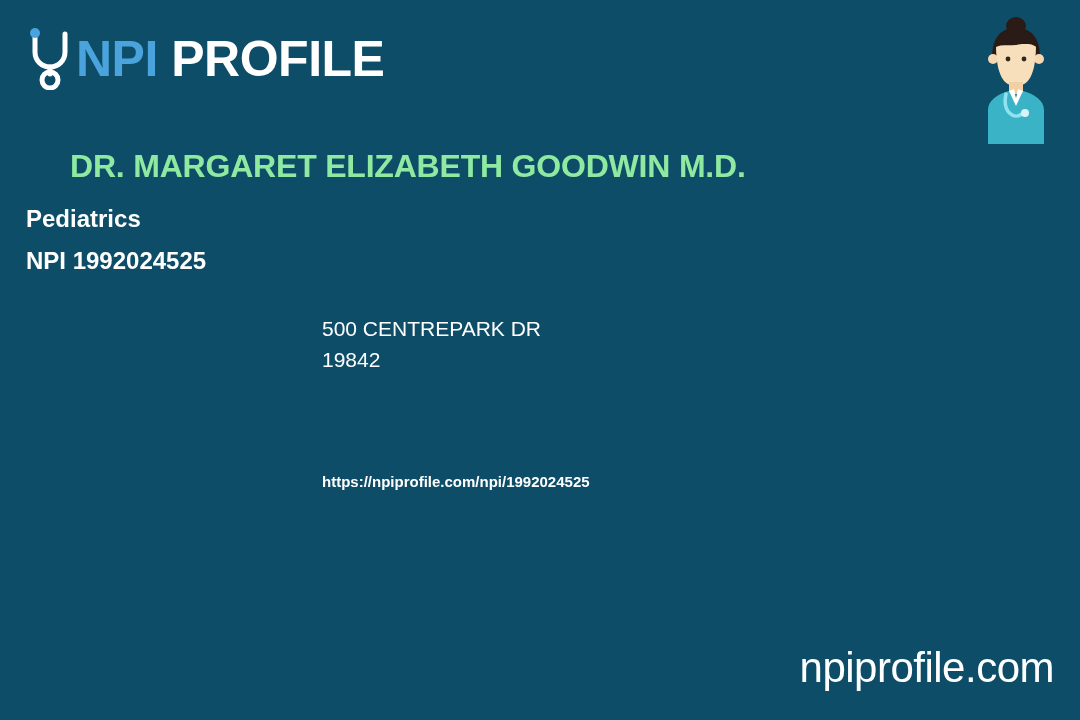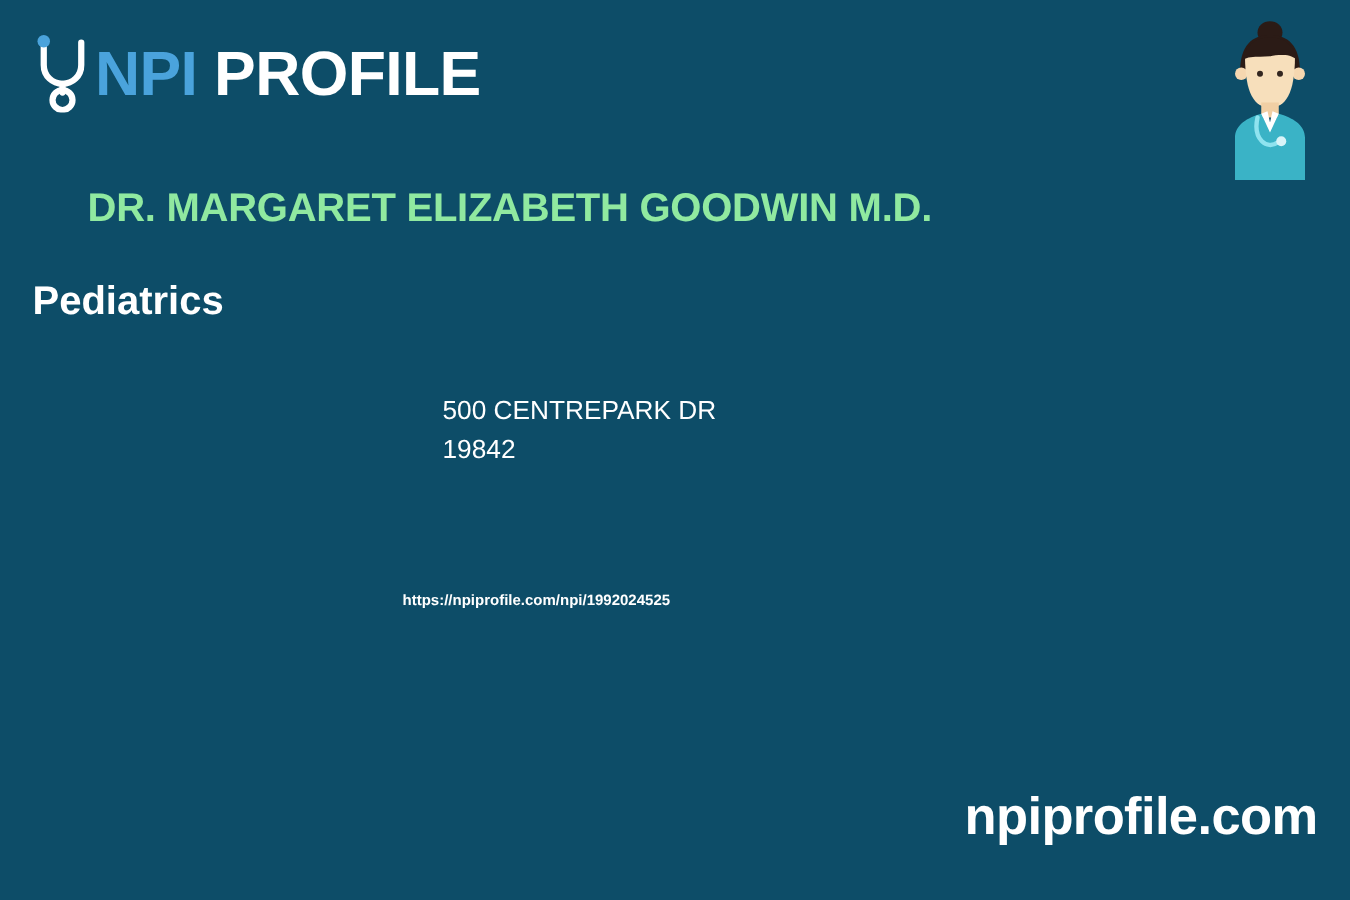--- a/index.html
+++ b/index.html
@@ -62,23 +62,23 @@
     color: #90e9a0;
     font-size: 32px;
     font-weight: bold;
     letter-spacing: -0.2px;
     white-space: nowrap;
     margin-left: 44px;
   }
   .provider-taxonomy {
     position: absolute;
     left: 26px;
-    top: 222px;
+    top: 205px;
     color: #ffffff;
-    font-size: 32px;
+    font-size: 24px;
     font-weight: bold;
     text-align: center;
   }
   .provider-npi {
     position: absolute;
     left: 26px;
     top: 247px;
     color: #ffffff;
     font-size: 24px;
     font-weight: bold;
@@ -86,40 +86,40 @@
 
   
   .address-block {
     position: absolute;
     left: 322px;
     top: 313px;
     color: #ffffff;
     font-size: 21px;
     line-height: 31px;
   }
-  .address-line { display: block; white-space: nowrap; margin-left: 32px; }
+  .address-line { display: block; white-space: nowrap; }
 
   .profile-url {
     position: absolute;
     left: 322px;
     top: 473px;
     color: #ffffff;
-    font-size: 12px;
+    font-size: 15px;
     font-weight: bold;
     white-space: nowrap;
   }
 
   
   .footer-site {
     position: absolute;
     right: 26px;
-    bottom: 43px;
+    bottom: 28px;
     color: #ffffff;
     font-size: 42px;
-    font-weight: bold;
+    font-weight: normal;
     letter-spacing: -0.5px;
     white-space: nowrap;
   }
 </style>
 </head>
 <body>
 
 <div class="card">
 
   <div class="brand">
@@ -159,20 +159,21 @@
 
       <path d="M33 77 L40 92 L47 77 L42 75 L40 84 L38 75 Z" fill="#ffffff"></path>
 
       <path d="M30 80 C26 98 38 106 46 100" fill="none" stroke="#8fe3ef" stroke-width="3.5" stroke-linecap="round"></path>
       <circle cx="49" cy="99" r="4" fill="#d9f4f8"></circle>
     </svg>
   </div>
 
   <div class="provider-name">DR. MARGARET ELIZABETH GOODWIN M.D.</div>
   <div class="provider-taxonomy">Pediatrics</div>
+  <div class="provider-npi">NPI 1992024525</div>
 
   <div class="address-block">
     <span class="address-line">500 CENTREPARK DR</span>
     <span class="address-line">19842</span>
   </div>
 
   <div class="profile-url">https://npiprofile.com/npi/1992024525</div>
 
   <div class="footer-site">npiprofile.com</div>
 

